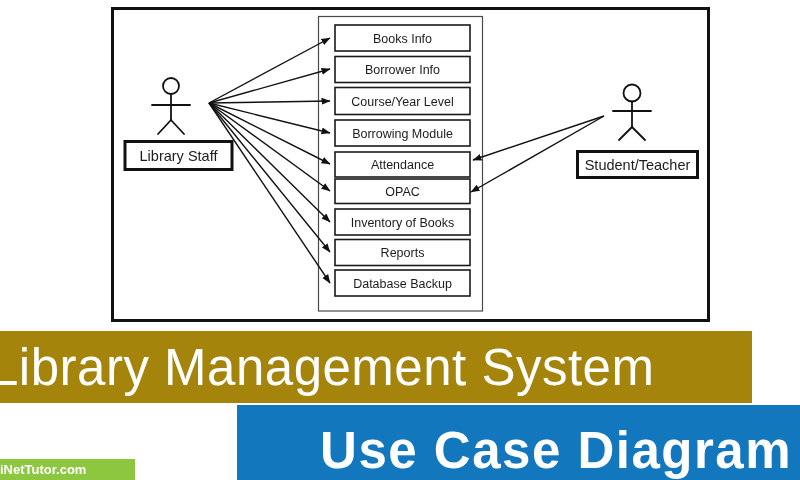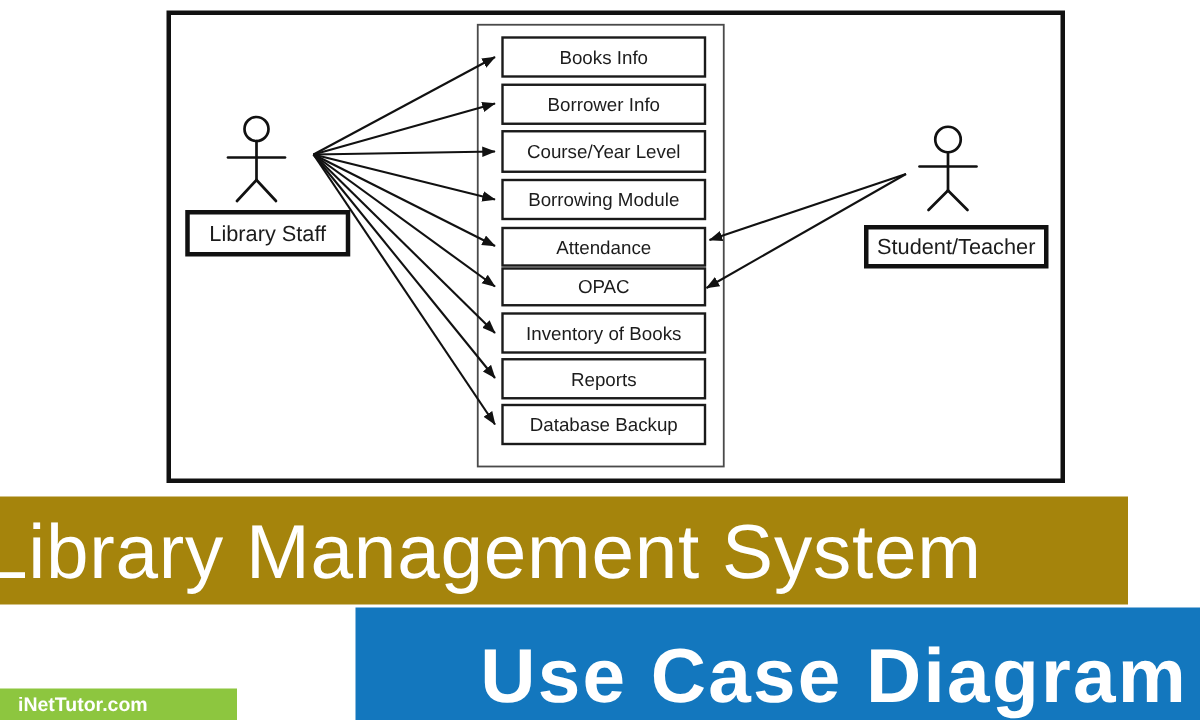--- a/index.html
+++ b/index.html
@@ -94,25 +94,24 @@
     white-space: nowrap;
     color: #ffffff;
     font-weight: bold;
     font-size: 51px;
     letter-spacing: 1.5px;
   }
   .watermark {
     position: absolute;
     top: 459px;
     left: 0;
-    width: 158px;
+    width: 135px;
     height: 21px;
     display: flex;
     align-items: center;
-    padding-left: 12px;
     box-sizing: border-box;
     color: #ffffff;
     font-weight: bold;
     font-size: 13px;
   }
 </style>
 </head>
 <body>
 
 <div class="page">

